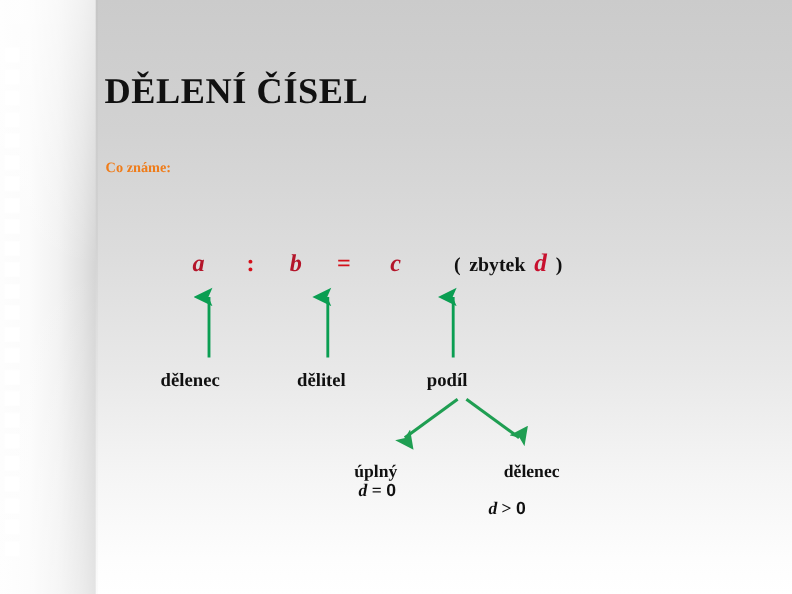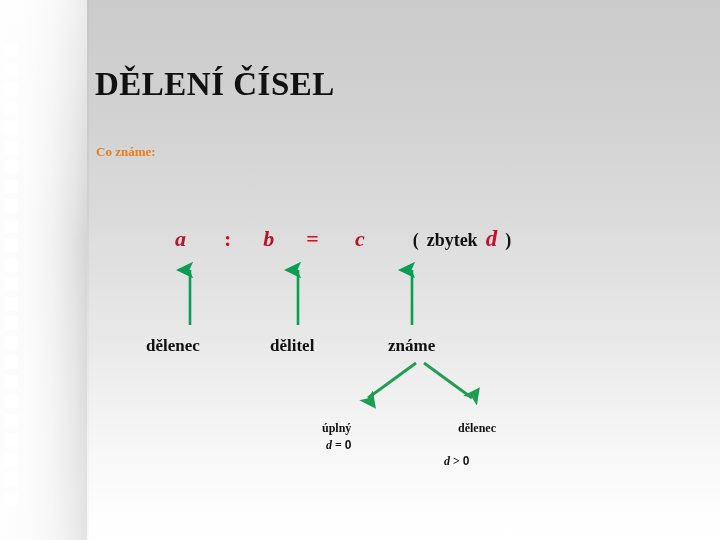--- a/index.html
+++ b/index.html
@@ -136,21 +136,21 @@
     color: #101010;
     white-space: nowrap;
   }
   .lbl-dividend { left: 146px; top: 336px; }
   .lbl-divisor  { left: 270px; top: 336px; }
   .lbl-quotient { left: 388px; top: 336px; }
 
   
   .bt {
     position: absolute;
-    font-size: 12px;
+    font-size: 16px;
     font-weight: bold;
     color: #101010;
     white-space: nowrap;
   }
   .bt-full    { left: 322px; top: 421px; }
   .bt-partial { left: 458px; top: 421px; }
   .bt-eq      { left: 326px; top: 438px; }
   .bt-gt      { left: 444px; top: 454px; }
   .ital-d {
     font-style: italic;
@@ -246,21 +246,21 @@
     <g>
       <line x1="416" y1="363" x2="368" y2="398" stroke="#1f9e52" stroke-width="2.8" marker-end="url(#head-diag)"></line>
     </g>
     <g>
       <line x1="424" y1="363" x2="472" y2="398" stroke="#1f9e52" stroke-width="2.8" marker-end="url(#head-diag)"></line>
     </g>
   </svg>
 
   <div class="lbl lbl-dividend">dělenec</div>
   <div class="lbl lbl-divisor">dělitel</div>
-  <div class="lbl lbl-quotient">známe</div>
+  <div class="lbl lbl-quotient">podíl</div>
 
   <div class="bt bt-full">úplný</div>
   <div class="bt bt-partial">dělenec</div>
 
   <div class="bt bt-eq">
     <span class="ital-d">d</span><span>&nbsp;</span><span class="cond-op">=</span><span>&nbsp;</span><span class="zero">0</span>
   </div>
 
   <div class="bt bt-gt">
     <span class="ital-d">d</span><span>&nbsp;</span><span class="cond-op">&gt;</span><span>&nbsp;</span><span class="zero">0</span>

